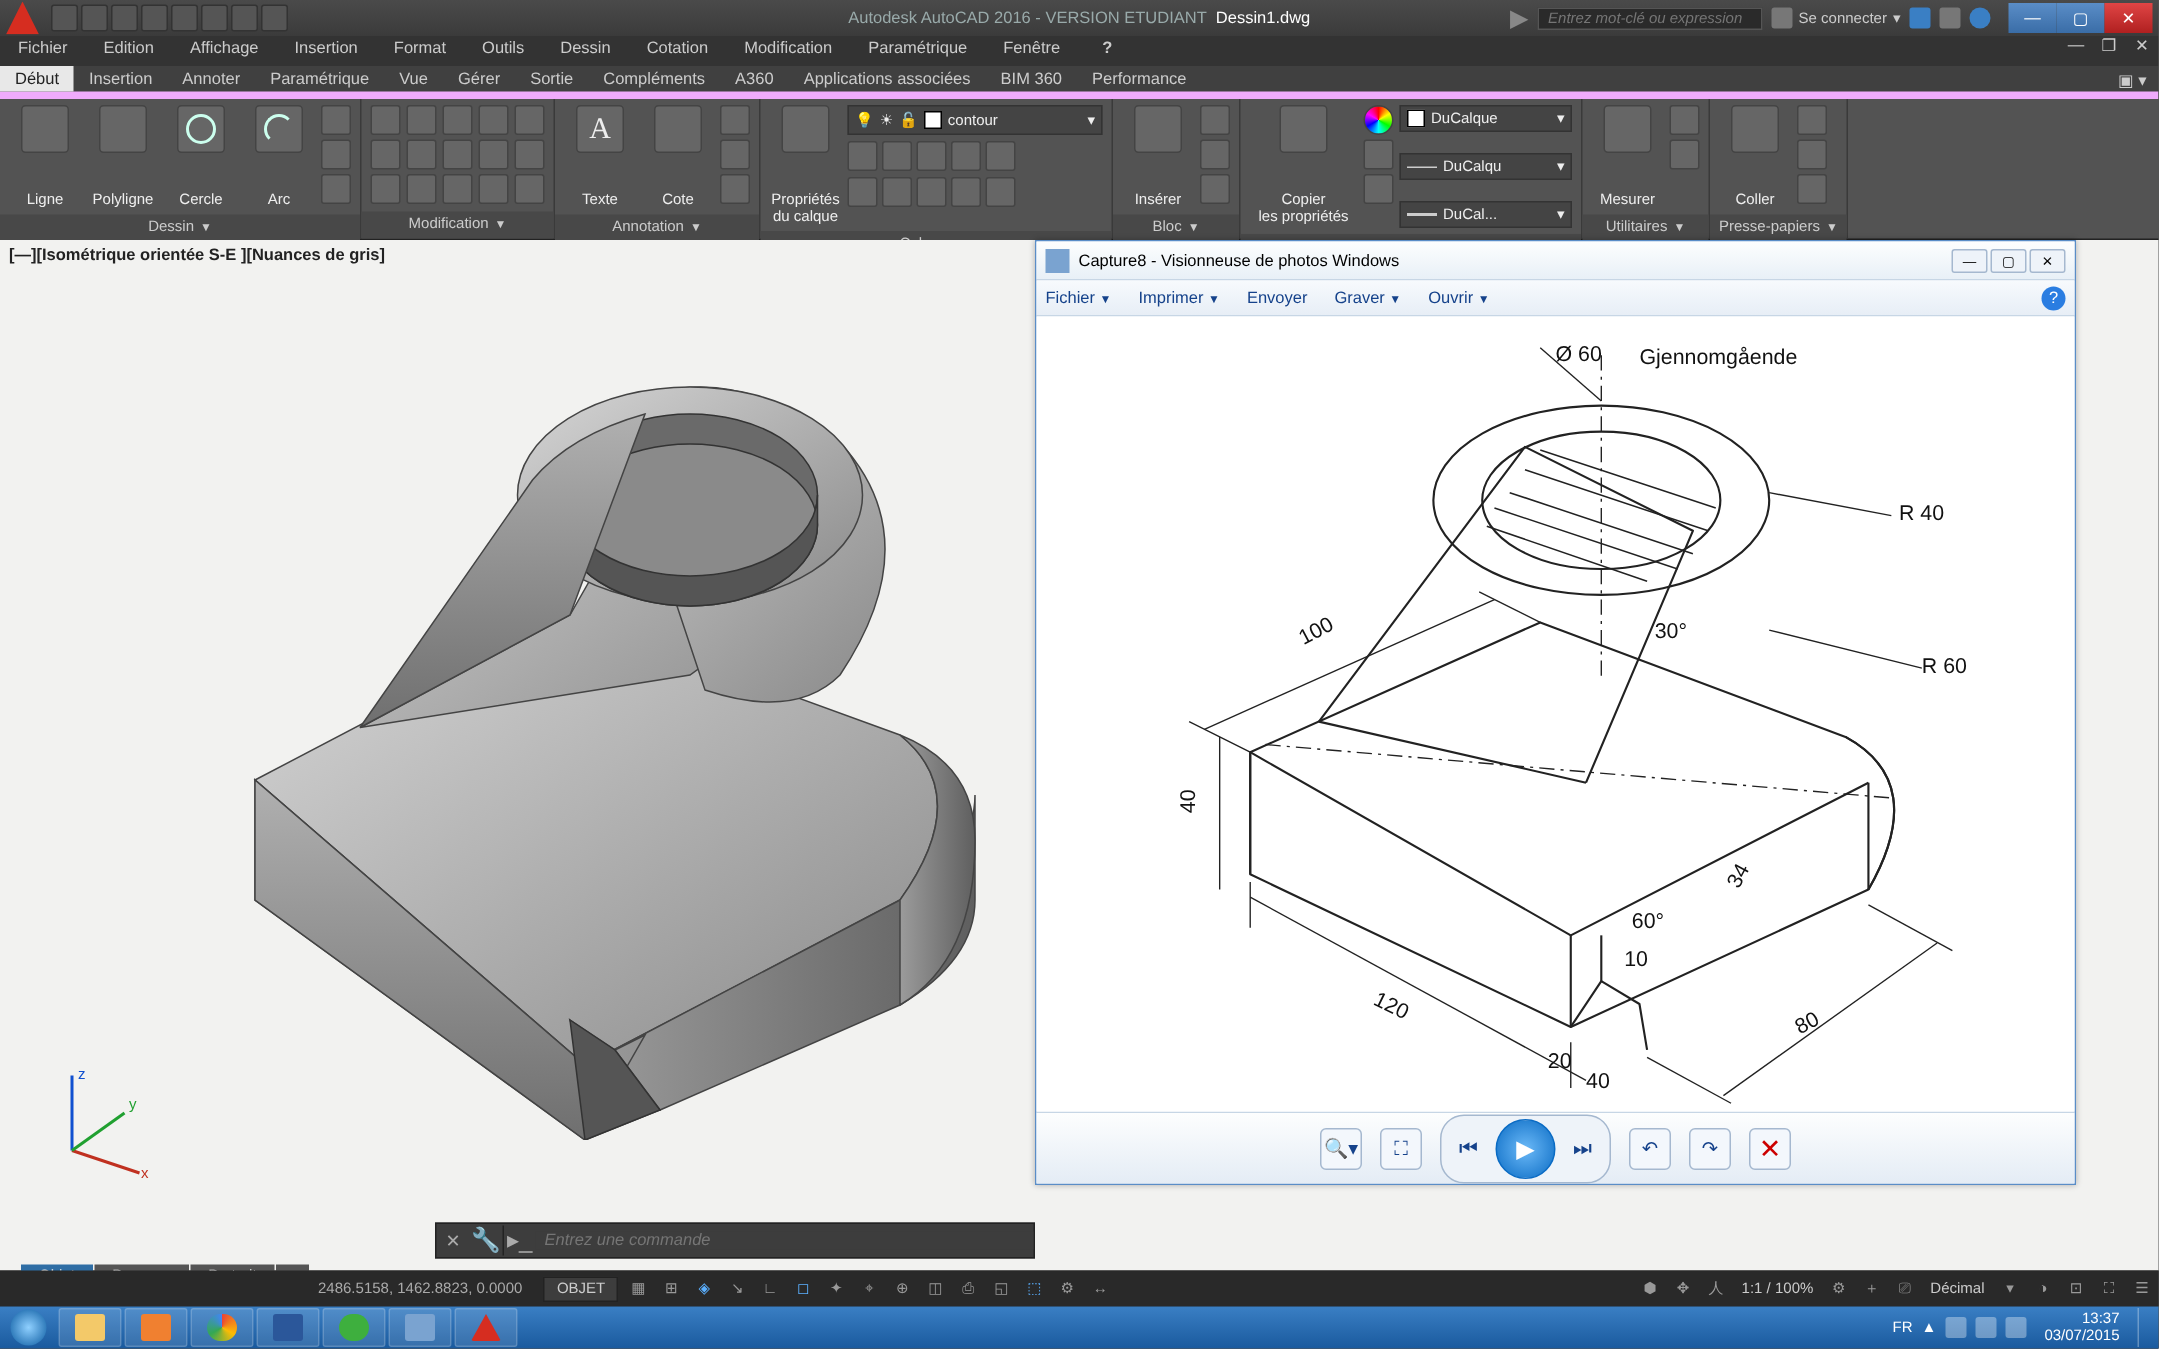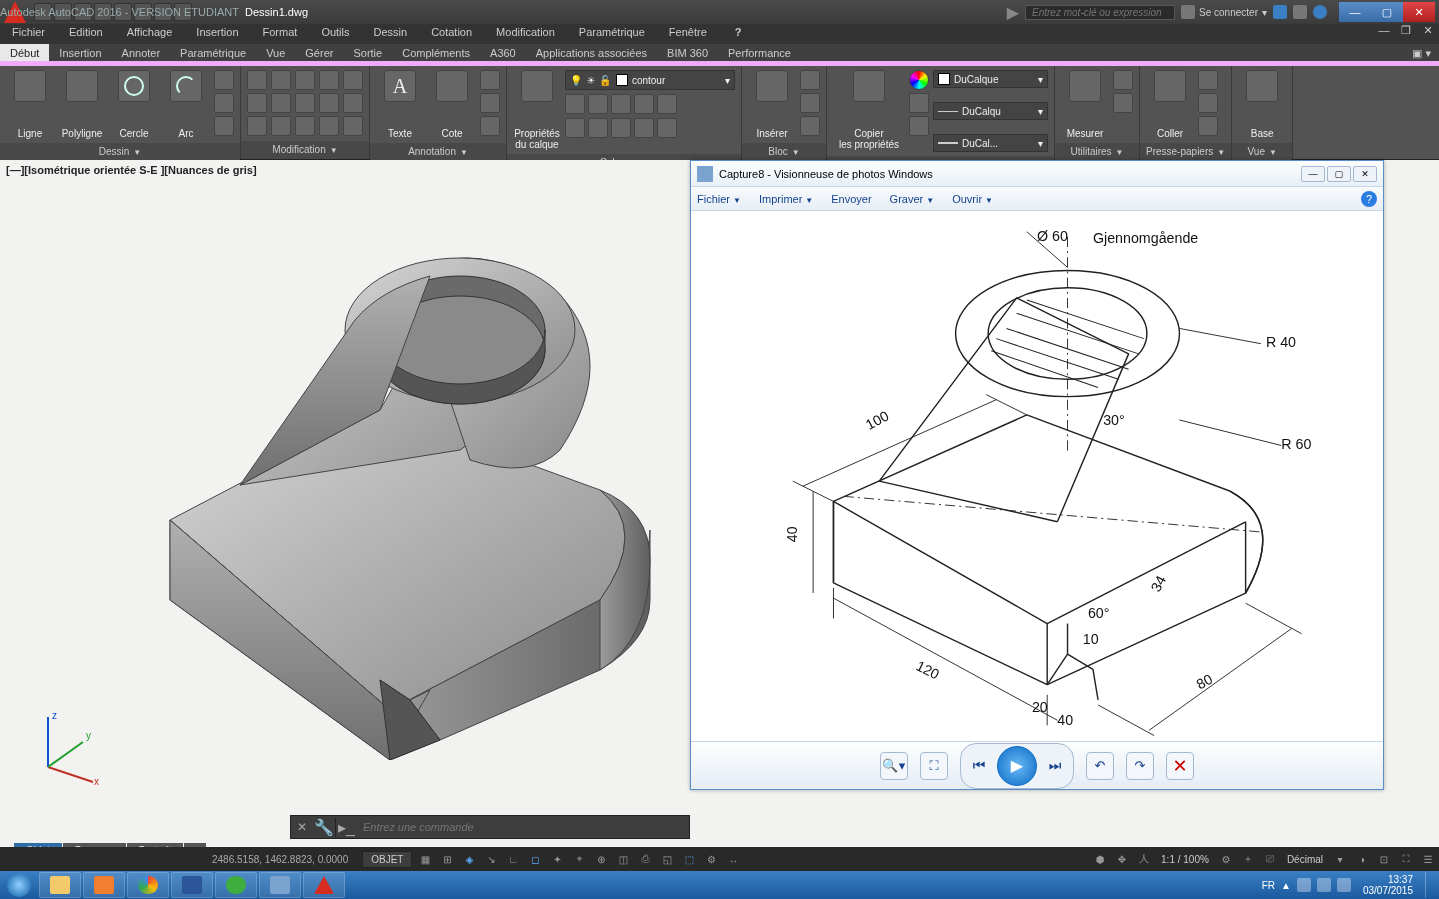--- a/index.html
+++ b/index.html
@@ -3,21 +3,21 @@
 <meta charset="utf-8">
 <style>
 * { margin:0; padding:0; box-sizing:border-box; font-family:"Segoe UI",Tahoma,sans-serif; }
 html,body { width:1439px; height:899px; overflow:hidden; background:#1e1e1e; }
 
 
 .titlebar { height:24px; background:linear-gradient(#4a4a4a,#3b3b3b); display:flex; align-items:center; position:relative; }
 .titlebar .logo { width:22px; height:22px; margin:0 4px; background:#d62d20; clip-path:polygon(50% 0,100% 100%,0 100%); }
 .qat { display:flex; gap:2px; padding:0 4px; }
 .qat-btn { width:18px; height:18px; background:#555; border:1px solid #333; border-radius:2px; }
-.title-text { position:absolute; left:0; right:0; text-align:left; font-size:11px; color:#ccc; pointer-events:none; }
+.title-text { position:absolute; left:0; right:0; text-align:center; font-size:11px; color:#ccc; pointer-events:none; }
 .title-text .app { color:#9aa; }
 .title-text .doc { color:#fff; margin-left:6px; }
 .search-area { margin-left:auto; display:flex; align-items:center; gap:6px; padding-right:4px; z-index:2; }
 .search-area input { background:#2a2a2a; border:1px solid #555; color:#888; font-size:10px; font-style:italic; padding:1px 6px; width:150px; }
 .search-area .grp { color:#ccc; font-size:10px; display:flex; align-items:center; gap:4px; }
 .search-area .ico { width:14px; height:14px; background:#777; border-radius:2px; }
 .winctl { display:flex; margin-left:6px; }
 .winbtn { width:32px; height:20px; display:flex; align-items:center; justify-content:center; font-size:11px; color:#fff; }
 .winbtn.min { background:linear-gradient(#5a8dc7,#3a6da7); }
 .winbtn.max { background:linear-gradient(#5a8dc7,#3a6da7); }
@@ -365,29 +365,20 @@
         </div>
       <div class="toolcol">
           <div class="smalltool"></div>
           <div class="smalltool"></div>
           <div class="smalltool"></div>
         </div>
     </div>
     <div class="panel-title"><span>Presse-papiers</span><span class="drop">▼</span></div>
   </div>
 
-  <div class="panel">
-    <div class="panel-body">
-      <div class="bigtool">
-          <div class="ic"></div>
-          <div class="cap">Base</div>
-        </div>
-    </div>
-    <div class="panel-title"><span>Vue</span><span class="drop">▼</span></div>
-  </div>
 </div>
 
 <div class="workspace">
   <div class="vp-label">[—][Isométrique orientée S-E ][Nuances de gris]</div>
 
   <svg class="model3d" viewBox="0 0 540 560">
     <defs>
       <linearGradient id="g1" x1="0" y1="0" x2="1" y2="1">
           <stop offset="0" stop-color="#d6d6d6"></stop>
           <stop offset="1" stop-color="#8a8a8a"></stop>

